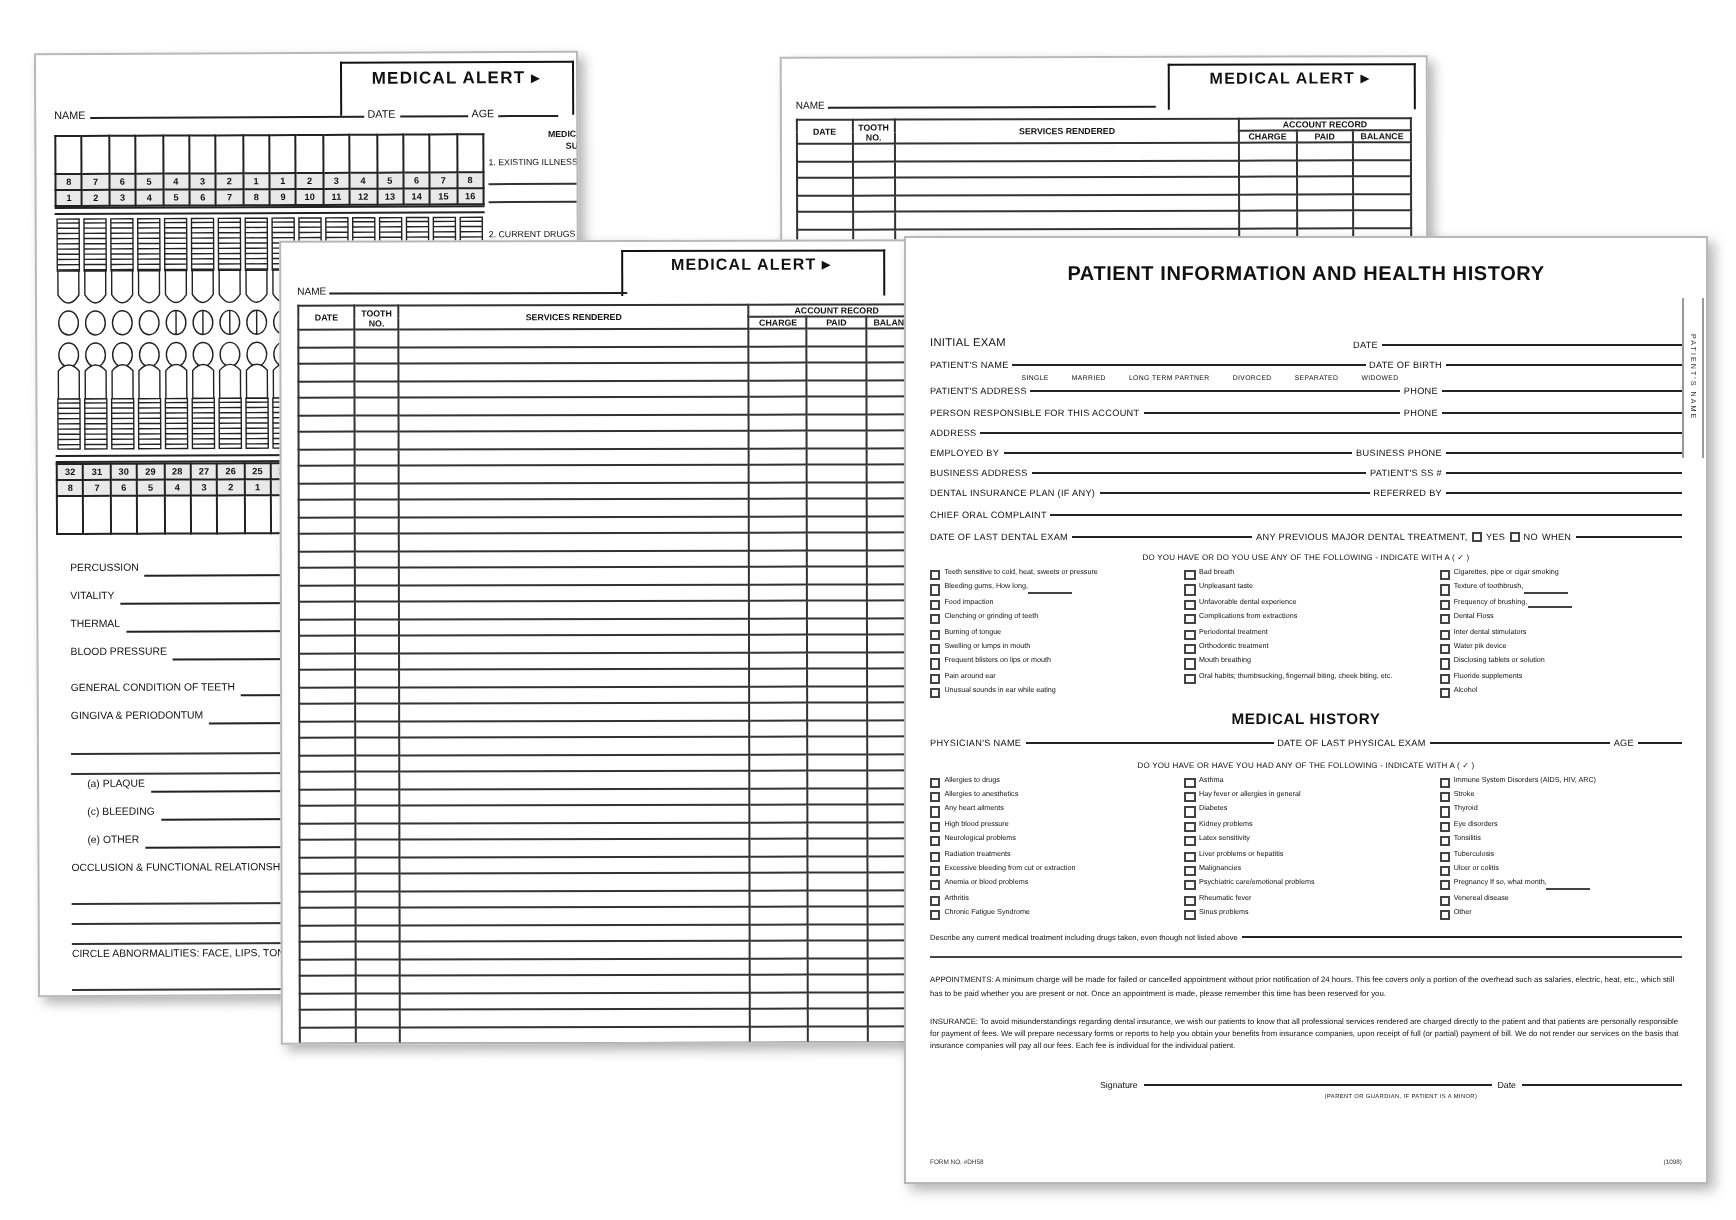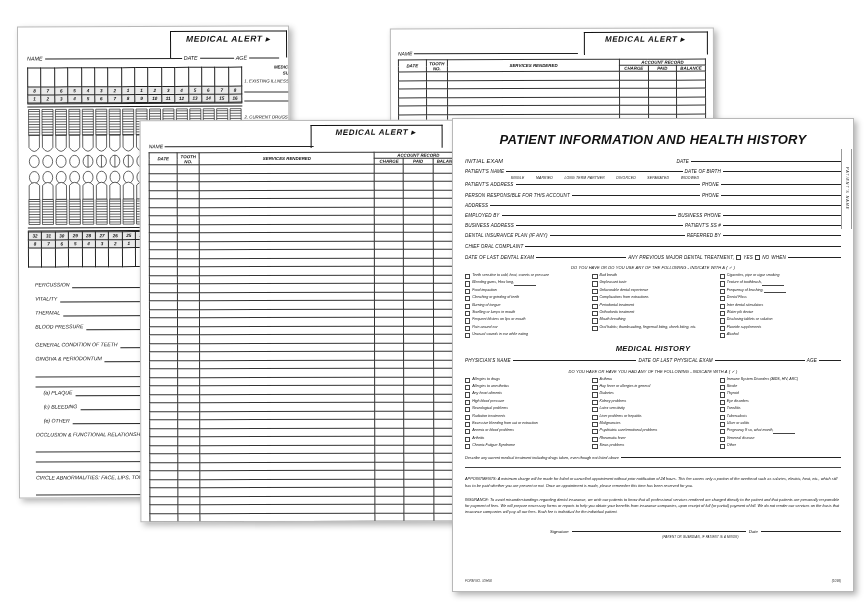--- a/index.html
+++ b/index.html
@@ -2,21 +2,21 @@
 <html><head>
 <meta charset="utf-8">
 <style>
   html,body{margin:0;padding:0;}
   body{
     width:868px;height:610px;overflow:hidden;
     background:#ffffff;
     font-family:"Liberation Sans", sans-serif;
     color:#111;
   }
-  #stage{position:relative;width:868px;height:610px;background:#fff;font-style:italic;}
+  #stage{position:relative;width:868px;height:610px;background:#fff;}
 
   
   .sheet{
     position:absolute;background:#fff;
     border:1px solid #b8b8b8;
     box-shadow:3px 3px 6px rgba(0,0,0,.30);
     overflow:hidden;
   }
 
   
@@ -62,21 +62,21 @@
   
   #sheet3{left:140px;top:120px;width:330px;height:400px;transform:rotate(-0.12deg);}
   #s3-alertbox{position:absolute;left:170px;top:4px;width:130px;height:22px;border-left:1px solid #111;border-top:1px solid #111;border-right:1px solid #111;}
   #s3-alert{position:absolute;left:173px;top:7px;width:124px;font-size:8px;}
   #s3-name{position:absolute;left:8px;top:22px;width:165px;font-size:5px;display:flex;align-items:flex-end;gap:2px;}
   #s3-tbl{position:absolute;left:8px;top:31px;width:314px;}
 
   
   #sheet4{left:452px;top:118px;width:400px;height:472px;}
   #s4pad{padding:9px 12px;box-sizing:border-box;height:100%;position:relative;}
-  .h-main{font-size:13px;font-weight:bold;text-align:center;letter-spacing:.3px;margin:4px 0 11px;}
+  .h-main{font-size:10px;font-weight:bold;text-align:center;letter-spacing:.3px;margin:4px 0 26px;}
   .h-sec{font-size:7.6px;font-weight:bold;text-align:center;letter-spacing:.3px;margin:5px 0 5px;}
   .s4row{display:flex;align-items:flex-end;font-size:4.6px;margin-bottom:5.2px;gap:2px;}
   .s4row .lbl{white-space:nowrap;letter-spacing:.15px;}
   .status-row{display:flex;font-size:3.4px;justify-content:space-around;width:200px;margin-top:-3px;margin-bottom:2px;margin-left:40px;letter-spacing:.2px;}
   .sidetab{
     position:absolute;right:1px;top:30px;width:9px;height:80px;
     border-left:1px solid #999;border-right:1px solid #999;
     font-size:3.6px;writing-mode:vertical-rl;text-align:center;
     letter-spacing:1px;color:#333;display:flex;align-items:center;justify-content:center;
   }

